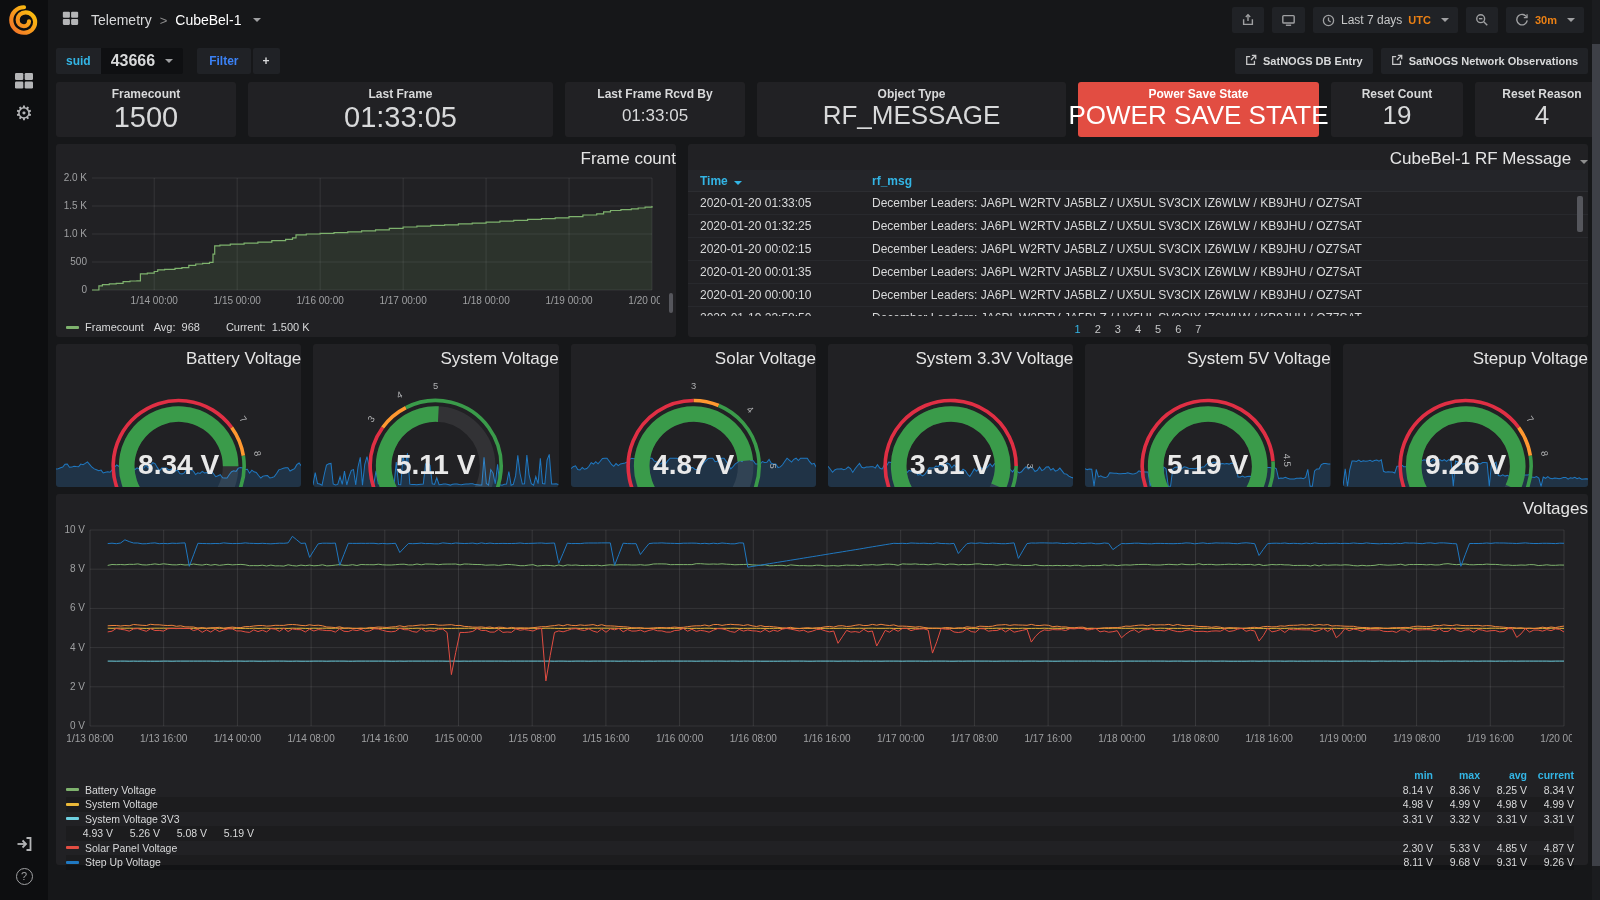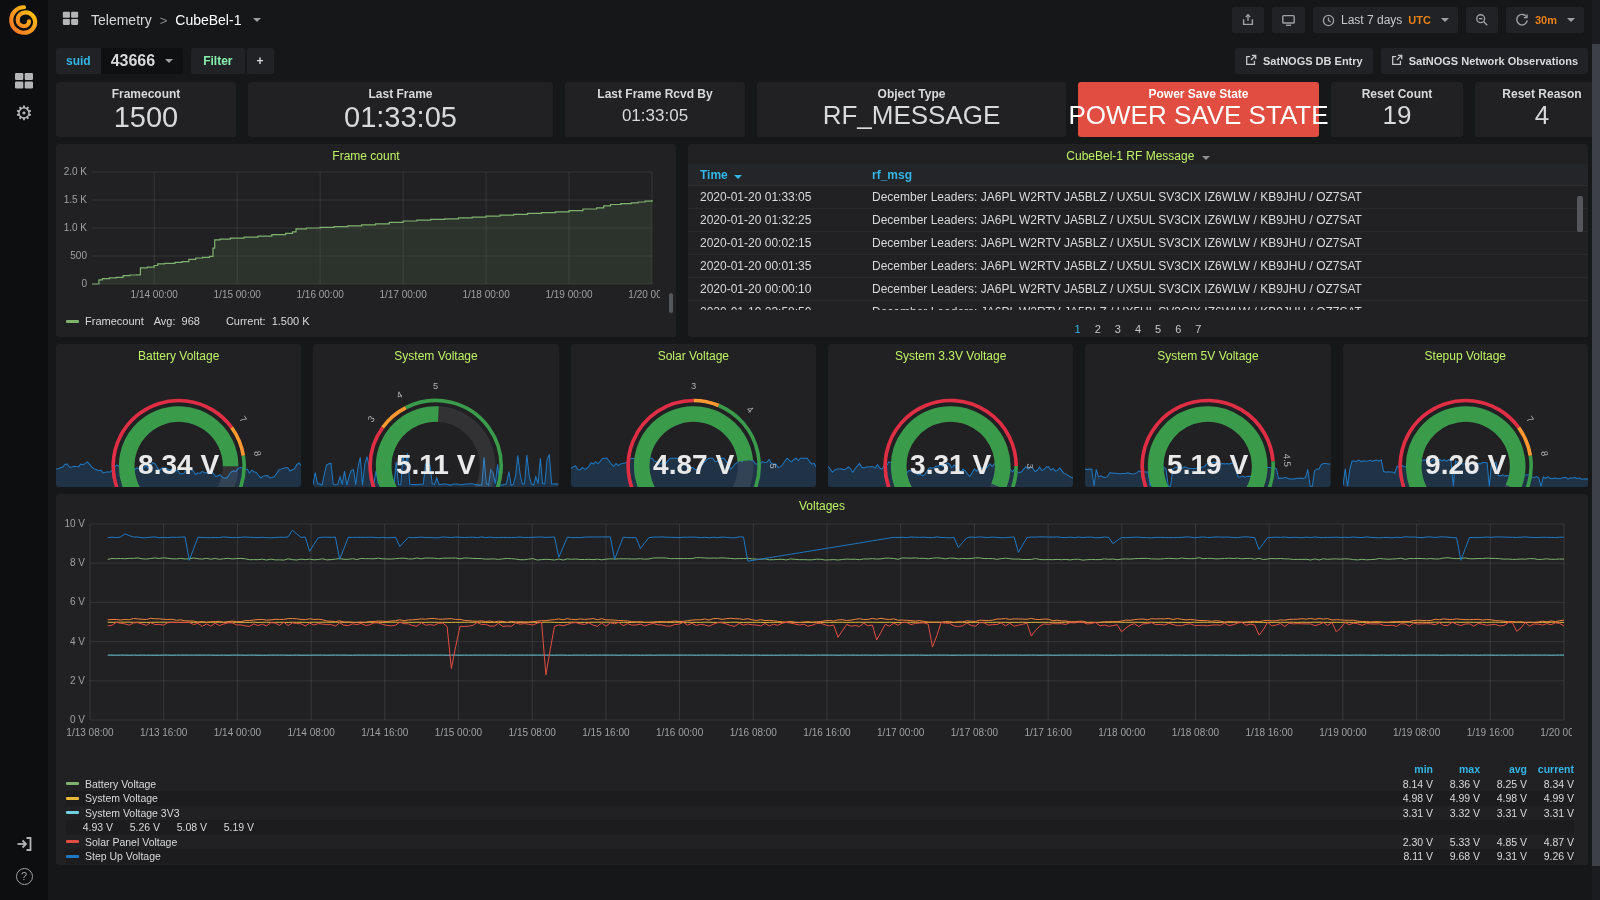--- a/index.html
+++ b/index.html
@@ -30,38 +30,38 @@
   .caret{display:inline-block;width:0;height:0;border-left:4px solid transparent;
          border-right:4px solid transparent;border-top:4px solid #9fa0a2;margin-left:4px}
   .nav-right{display:flex;align-items:center;gap:8px}
   .nav-btn{height:26px;background:#202226;border-radius:2px;display:flex;align-items:center;
            gap:6px;padding:0 9px;color:#9fa0a2;font-size:12px;cursor:pointer}
   .nav-btn .orange{color:#eb8014;font-size:11px;font-weight:700}
   .nav-btn .lbl{color:#c7c8c9}
 
   
   .submenu{height:30px;margin:6px 12px 0 8px;display:flex;align-items:center;justify-content:space-between}
-  .sub-left{display:flex;align-items:flex-end;gap:8px}
+  .sub-left{display:flex;align-items:flex-end;gap:14px}
   .var-group{display:flex;align-items:stretch;height:26px;border-radius:2px;overflow:hidden}
   .var-label{background:#202226;color:#33b5e5;font-size:12px;font-weight:700;display:flex;
              align-items:center;padding:0 10px}
   .var-value{background:#0f1012;color:#d8d9da;font-size:16px;font-weight:700;display:flex;
              align-items:center;padding:0 10px;gap:6px;cursor:pointer}
   .chip{height:26px;background:#202226;border-radius:2px;display:flex;align-items:center;
         padding:0 12px;font-size:12px;font-weight:700;cursor:pointer}
-  .chip.cyan{color:#86efac}
+  .chip.cyan{color:#3b82f6}
   .chip.plus{color:#d8d9da;padding:0 10px;margin-left:-8px}
   .sub-right{display:flex;align-items:center;gap:8px}
   .link-btn{height:26px;background:#202226;border-radius:2px;color:#d8d9da;font-size:11px;
             font-weight:700;display:flex;align-items:center;gap:6px;padding:0 10px;cursor:pointer}
 
   
   .dash{padding:6px 12px 0 8px;display:flex;flex-direction:column;gap:7px}
   .panel{background:#212124;border-radius:3px;position:relative}
-  .panel-title{font-size:12px;font-weight:500;color:#bef264;text-align:center;
+  .panel-title{font-size:17px;font-weight:500;color:#e5e5e5;text-align:right;
                padding:5px 0 1px;cursor:pointer;white-space:nowrap}
   .row{display:flex;gap:12px}
 
   
   .stats-row{height:55px}
   .stat{display:flex;flex-direction:column;align-items:center;justify-content:flex-start;padding-top:5px}
   .stat .s-title{font-size:12px;font-weight:600;color:#d8d9da;white-space:nowrap}
   .stat .s-value{font-weight:400;color:#d8d9da;line-height:1.15;white-space:nowrap}
   .stat.large .s-value{font-size:29px}
   .stat.medium .s-value{font-size:26px}

